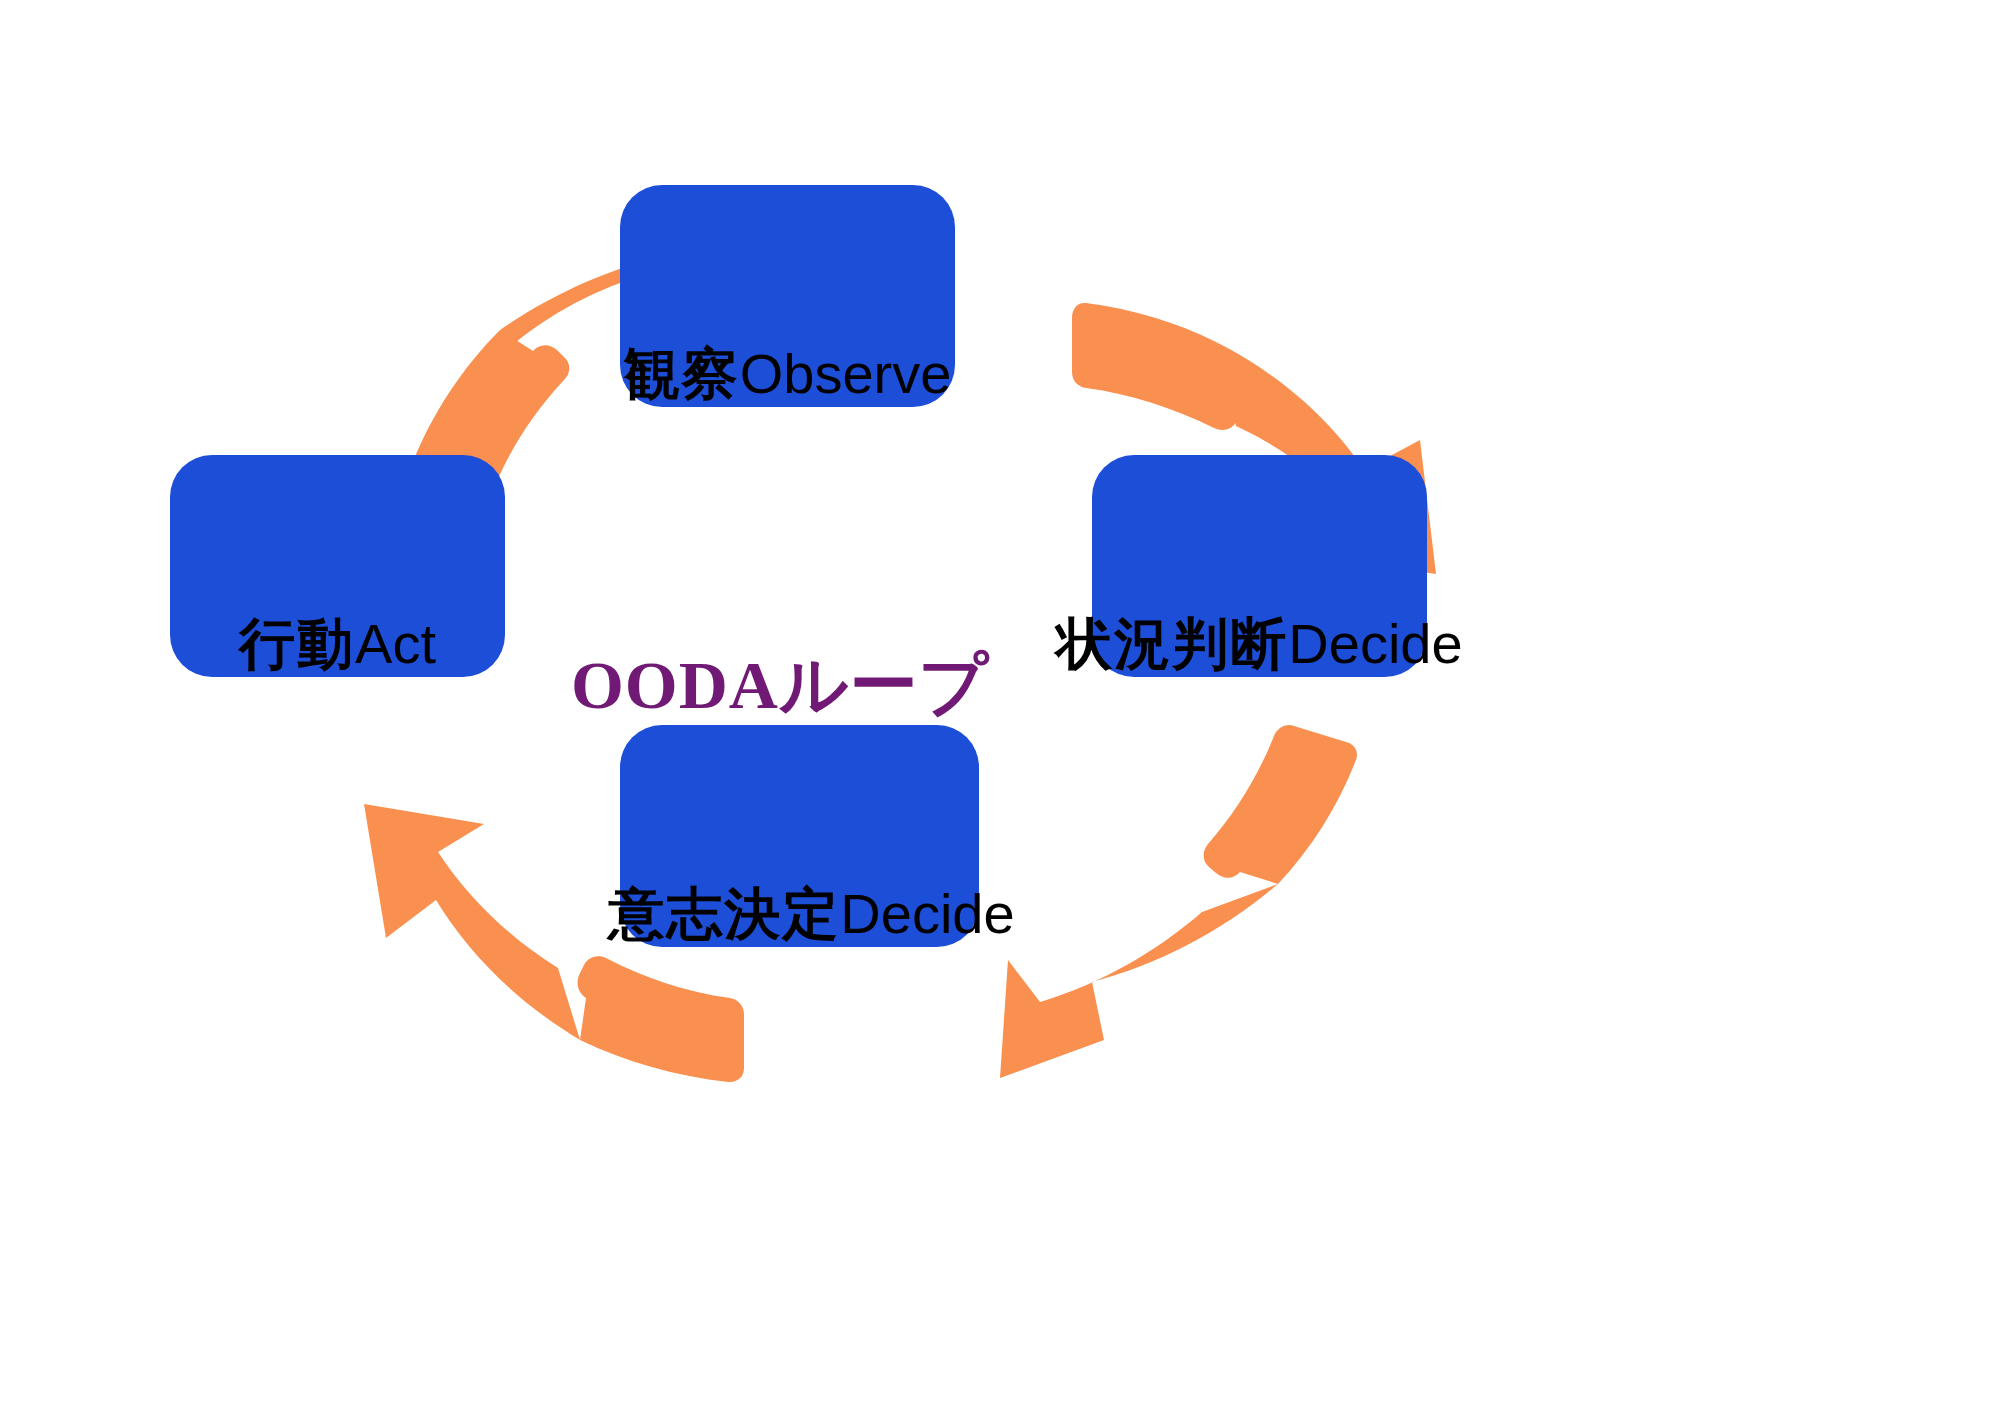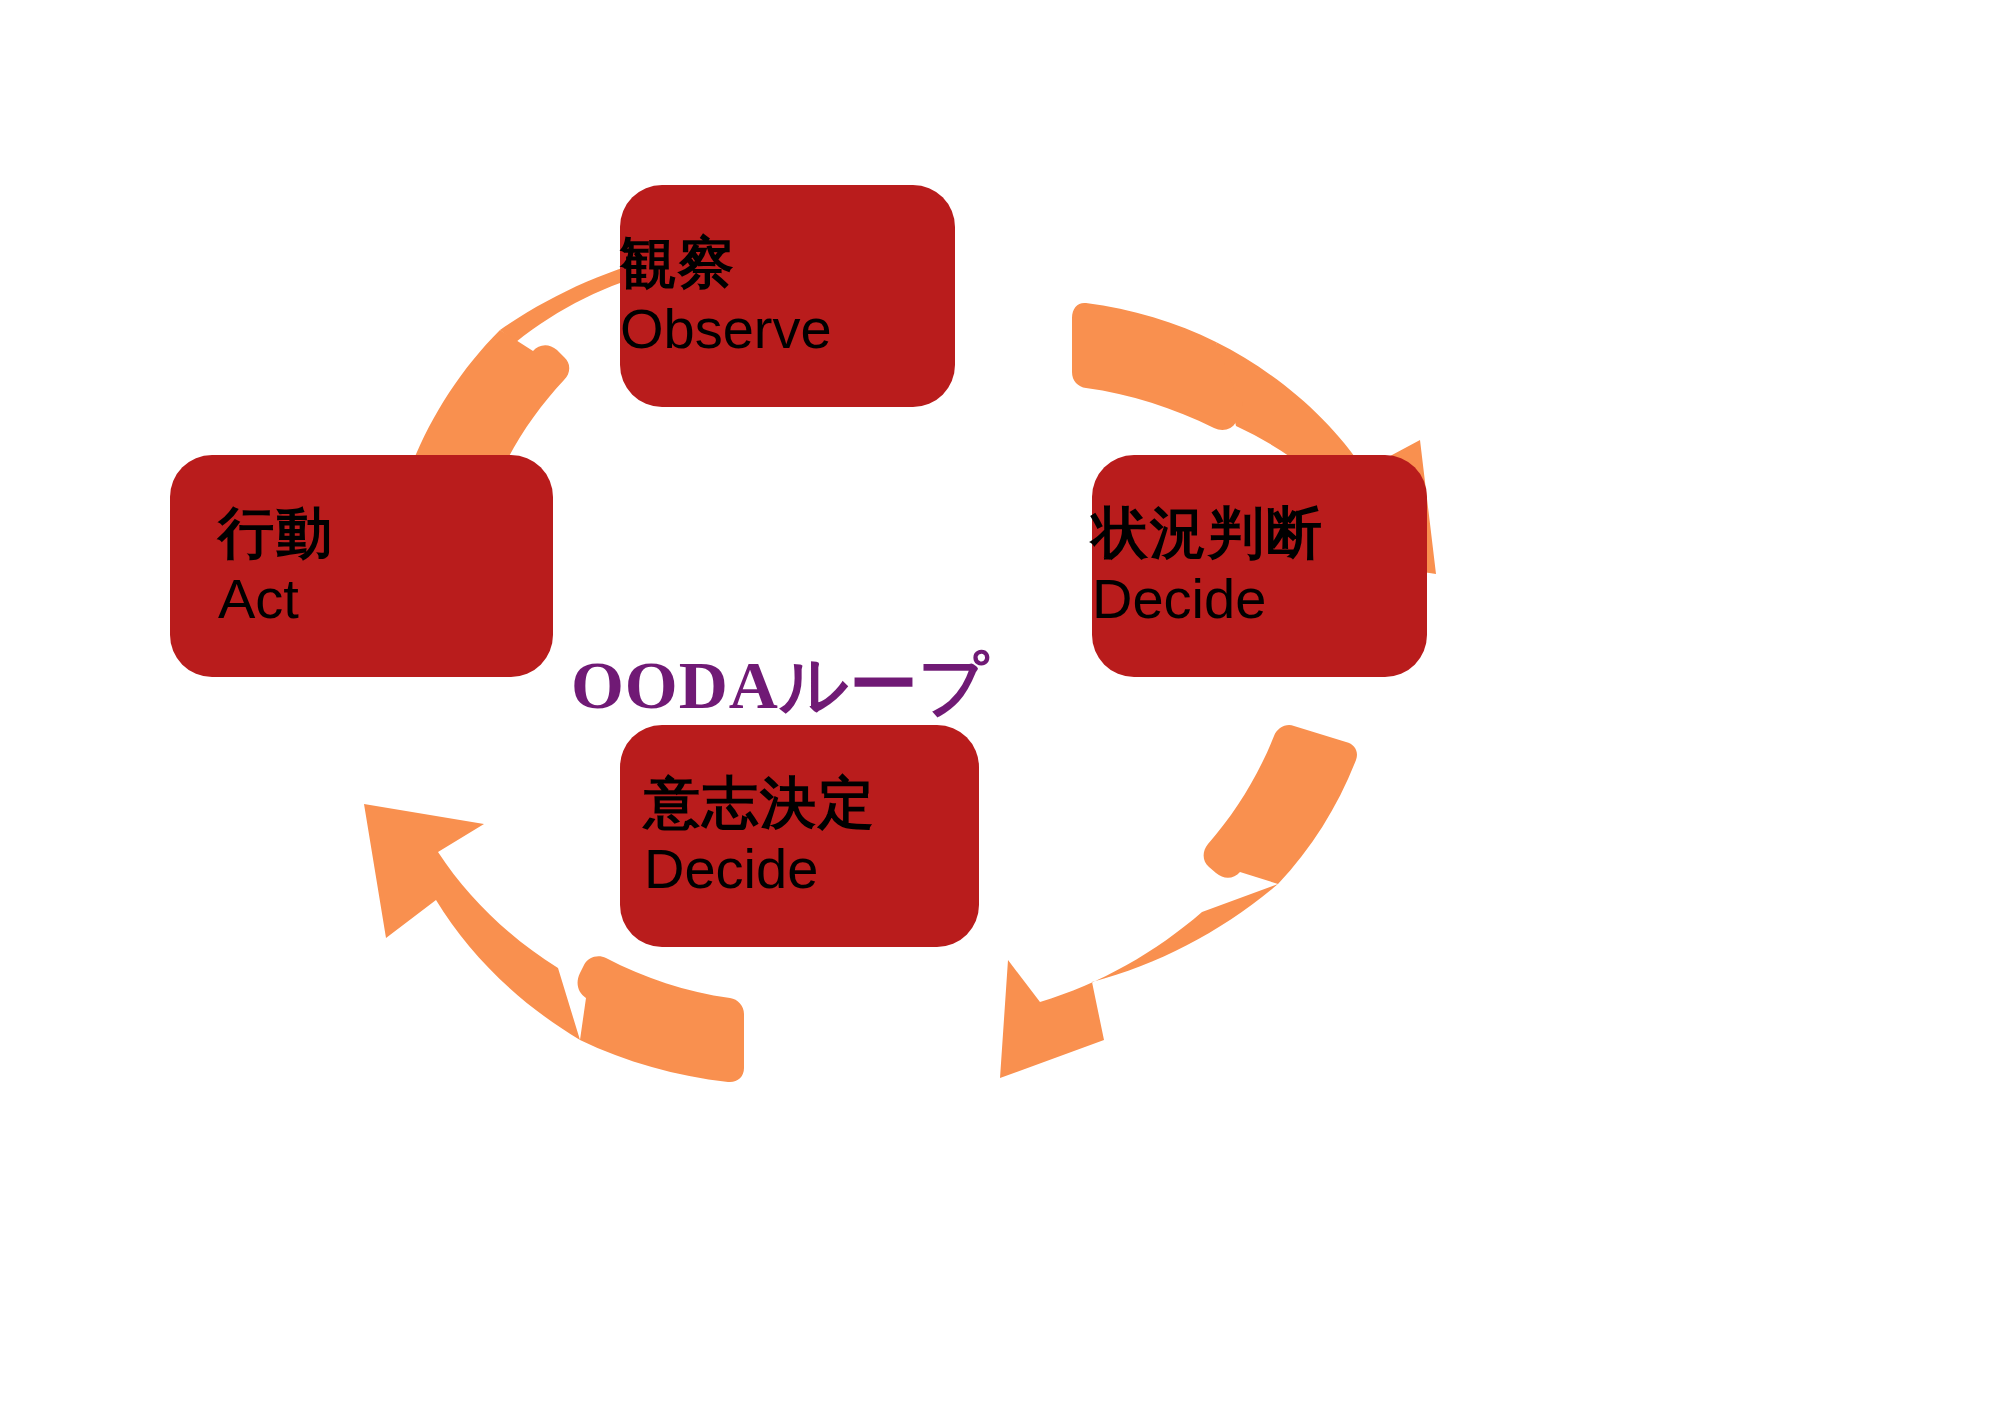--- a/index.html
+++ b/index.html
@@ -7,25 +7,25 @@
     width:2000px;height:1416px;
     background:#ffffff;
     font-family:"Liberation Sans","DejaVu Sans",sans-serif;
     overflow:hidden;
   }
   #stage{position:relative;width:2000px;height:1416px;background:#ffffff;}
   #arrow-layer{position:absolute;left:0;top:0;width:2000px;height:1416px;}
 
   .node{
     position:absolute;
-    background:#b91c1c;
+    background:#1d4ed8;
     border-radius:42px;
     display:flex;
-    flex-direction:column;
-    align-items:flex-start;
+    flex-direction:row;
+    align-items:flex-end;
     justify-content:center;
     color:#000000;
     line-height:1.18;
     text-align:center;
   }
   .node .jp{
     font-size:56px;
     font-weight:700;
     letter-spacing:2px;
     white-space:nowrap;
@@ -33,21 +33,21 @@
   .node .en{
     font-size:56px;
     font-weight:400;
     letter-spacing:0px;
     white-space:nowrap;
   }
 
   #node-observe{left:620px;top:185px;width:335px;height:222px;}
   #node-orient {left:1092px;top:455px;width:335px;height:222px;}
   #node-decide {left:620px;top:725px;width:335px;height:222px;padding-left:24px;}
-  #node-act    {left:170px;top:455px;width:335px;height:222px;padding-left:48px;}
+  #node-act    {left:170px;top:455px;width:335px;height:222px;}
 
   #center-title{
     position:absolute;
     left:560px;top:640px;
     width:440px;height:90px;
     display:flex;align-items:center;justify-content:center;
     font-size:68px;
     font-weight:700;
     color:#701a75;
     letter-spacing:1px;

